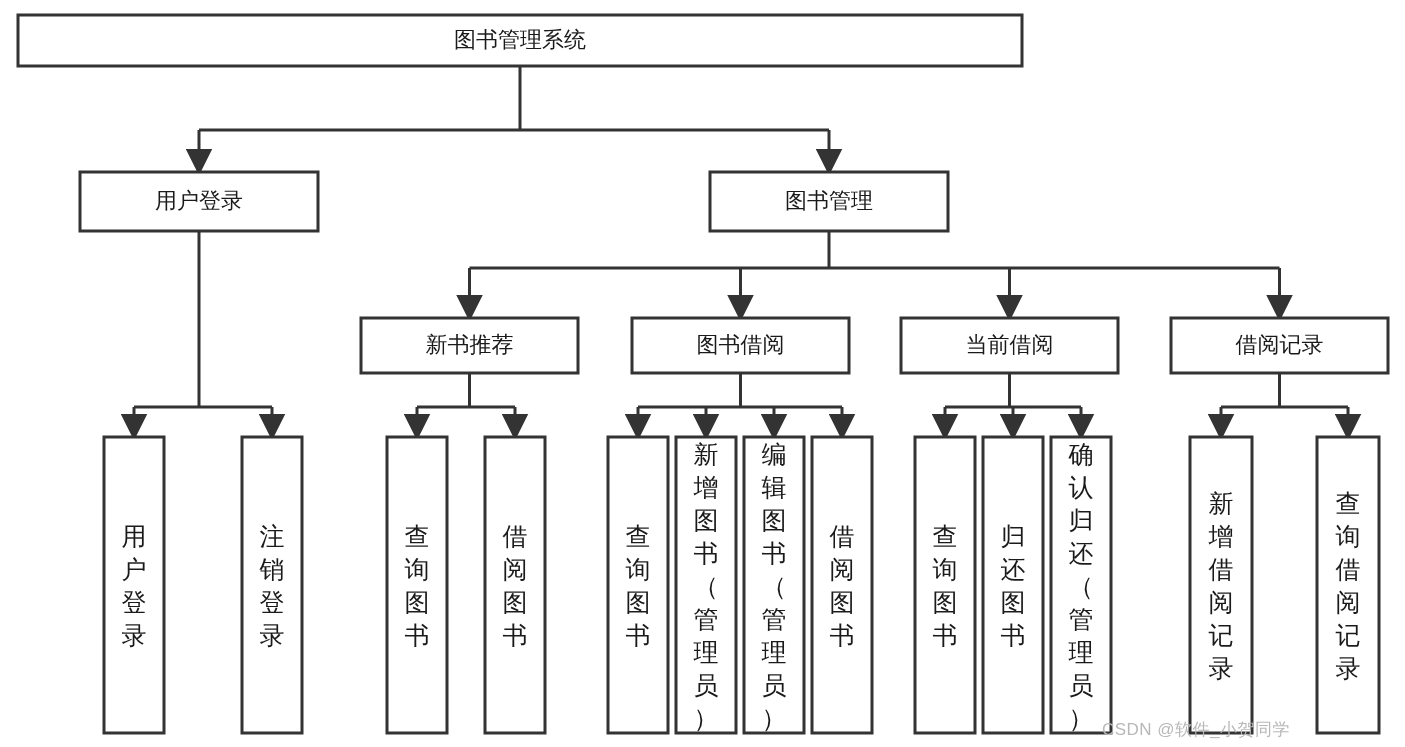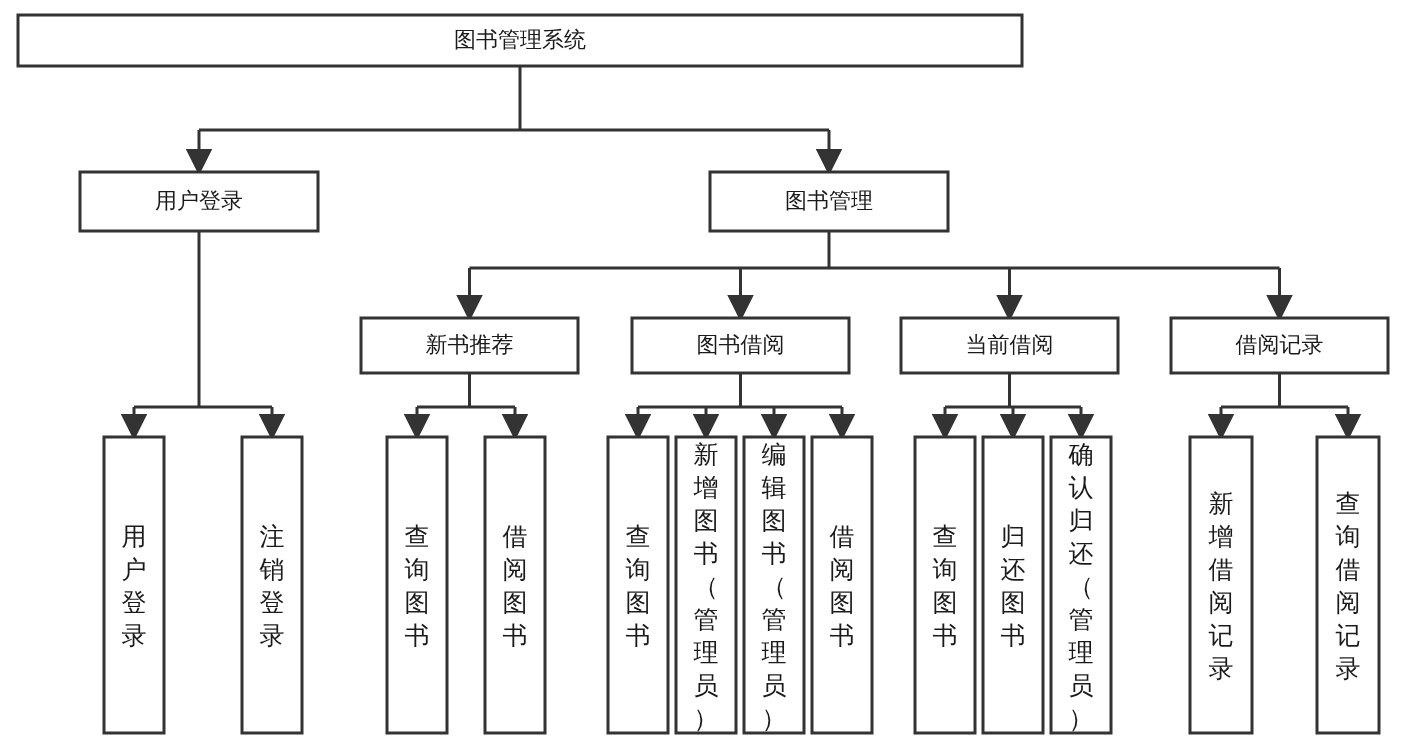--- a/index.html
+++ b/index.html
@@ -245,13 +245,14 @@
           <text x="1348" y="512" class="leaf-label">查</text>
           <text x="1348" y="545" class="leaf-label">询</text>
           <text x="1348" y="578" class="leaf-label">借</text>
           <text x="1348" y="611" class="leaf-label">阅</text>
           <text x="1348" y="644" class="leaf-label">记</text>
           <text x="1348" y="677" class="leaf-label">录</text>
         </g>
       </g>
   </svg>
 
+  <div class="watermark">CSDN @软件_小贺同学</div>
 </div>
 
 </body></html>

